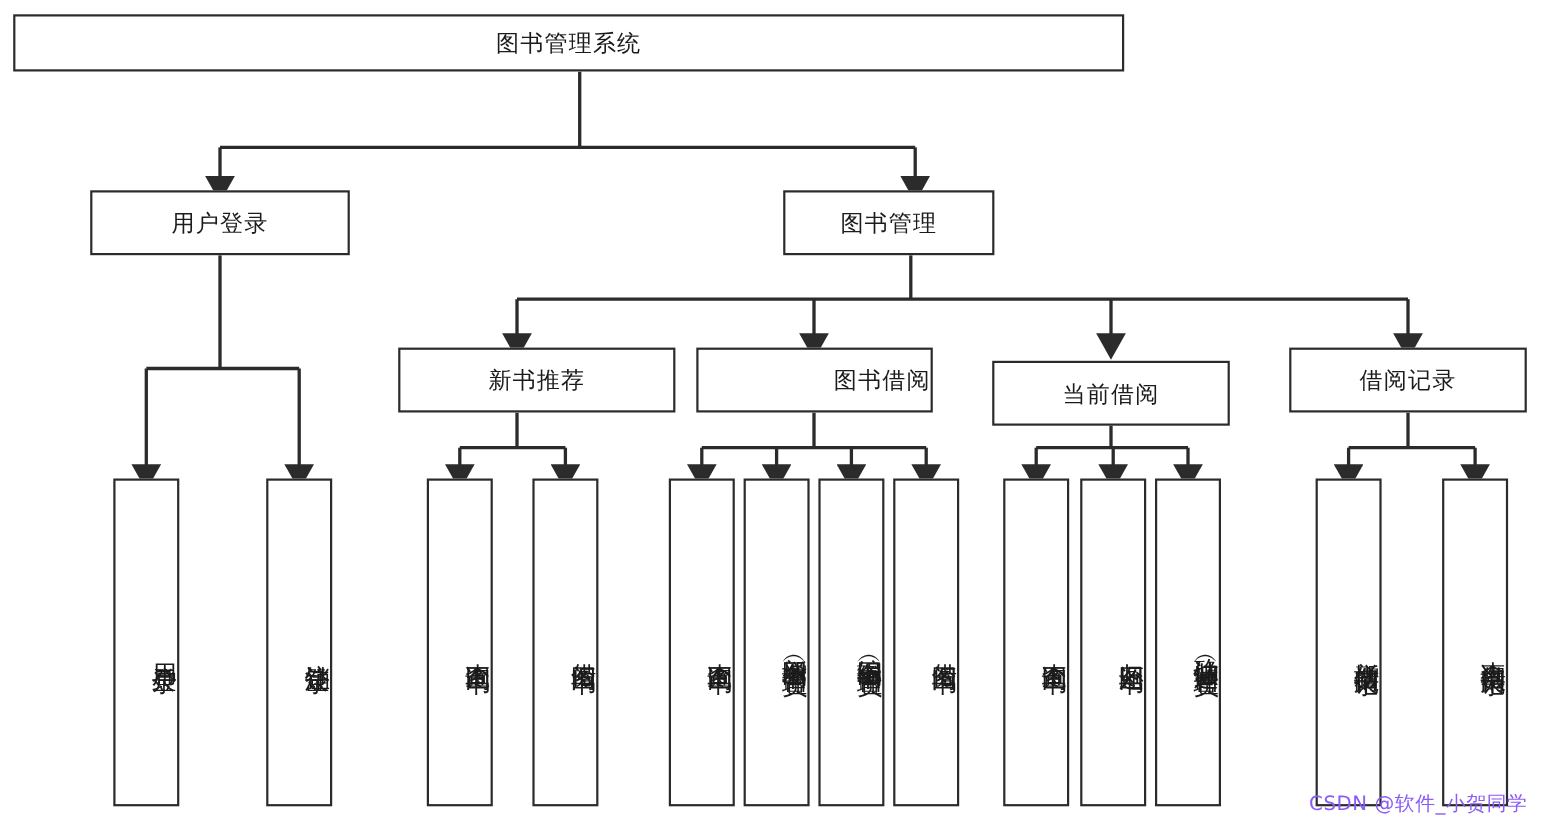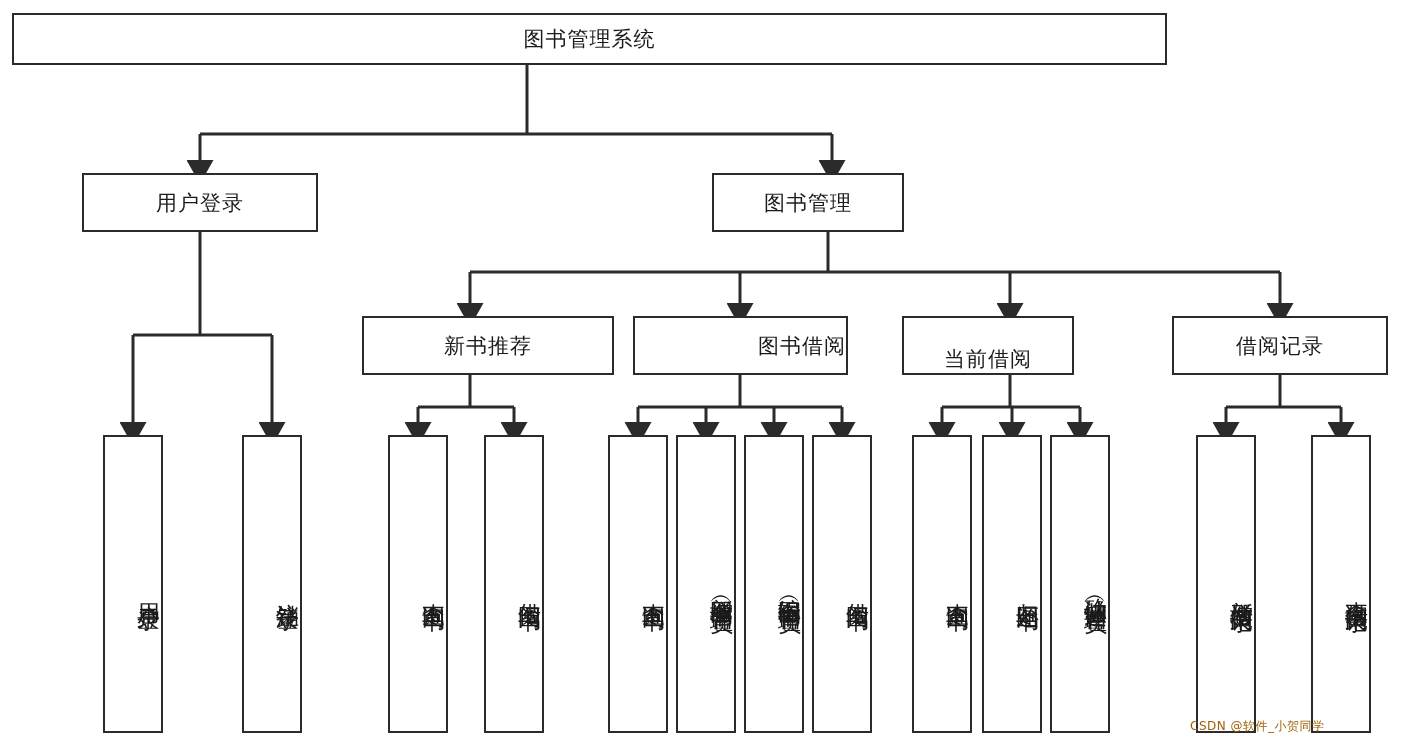--- a/index.html
+++ b/index.html
@@ -50,22 +50,22 @@
     letter-spacing: 2px;
   }
   .node.vert .vtext {
     writing-mode: vertical-rl;
     text-orientation: upright;
     display: block;
     white-space: nowrap;
   }
   .watermark {
     position: absolute;
-    font-size: 12px;
-    color: #a16207;
+    font-size: 18px;
+    color: #8b5cf6;
     white-space: nowrap;
     letter-spacing: 0.5px;
   }
 </style>
 </head>
 <body>
 
 <div id="canvas">
 
   <svg class="connectors" viewBox="0 0 1405 747" xmlns="http://www.w3.org/2000/svg">
@@ -112,36 +112,36 @@
       <path d="M1080,407 L1080,425" marker-end="url(#arrow)"></path>
 
       <path d="M1280,375 L1280,407"></path>
       <path d="M1226,407 L1341,407"></path>
       <path d="M1226,407 L1226,425" marker-end="url(#arrow)"></path>
       <path d="M1341,407 L1341,425" marker-end="url(#arrow)"></path>
     </g>
   </svg>
 
   <div id="nodes">
-      <div class="node horiz" style="left: 12px; top: 13px; width: 1155px; height: 52px;">
+      <div class="node horiz" style="left: 12px; top: 13px; width: 1010px; height: 52px;">
         <span>图书管理系统</span>
       </div>
       <div class="node horiz" style="left: 82px; top: 173px; width: 236px; height: 59px;">
         <span>用户登录</span>
       </div>
       <div class="node horiz" style="left: 712px; top: 173px; width: 192px; height: 59px;">
         <span>图书管理</span>
       </div>
       <div class="node horiz" style="left: 362px; top: 316px; width: 252px; height: 59px;">
         <span>新书推荐</span>
       </div>
       <div class="node horiz" style="left: 633px; top: 316px; width: 215px; height: 59px; justify-content: flex-end;">
         <span>图书借阅</span>
       </div>
-      <div class="node horiz" style="left: 902px; top: 316px; width: 172px; height: 59px; align-items: flex-end;">
+      <div class="node horiz" style="left: 902px; top: 328px; width: 216px; height: 59px;">
         <span>当前借阅</span>
       </div>
       <div class="node horiz" style="left: 1172px; top: 316px; width: 216px; height: 59px;">
         <span>借阅记录</span>
       </div>
       <div class="node vert" style="left: 103px; top: 435px; width: 60px; height: 298px;">
         <span class="vtext">用户登录</span>
       </div>
       <div class="node vert" style="left: 242px; top: 435px; width: 60px; height: 298px;">
         <span class="vtext">注销登录</span>

